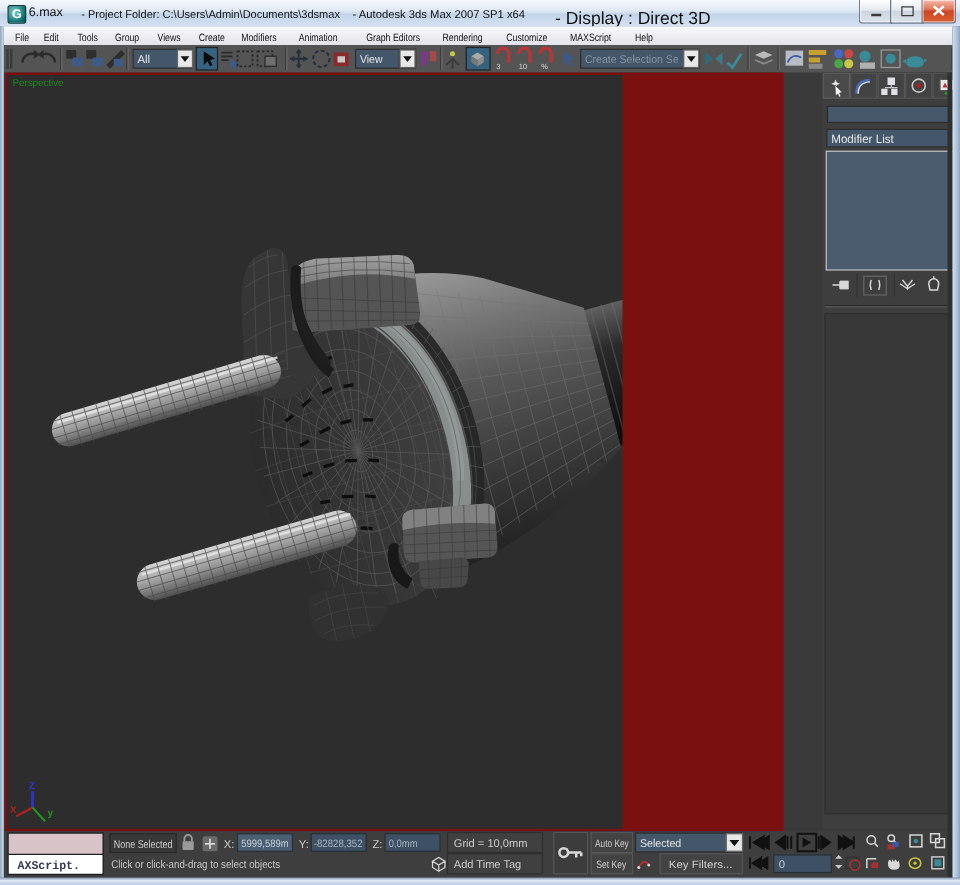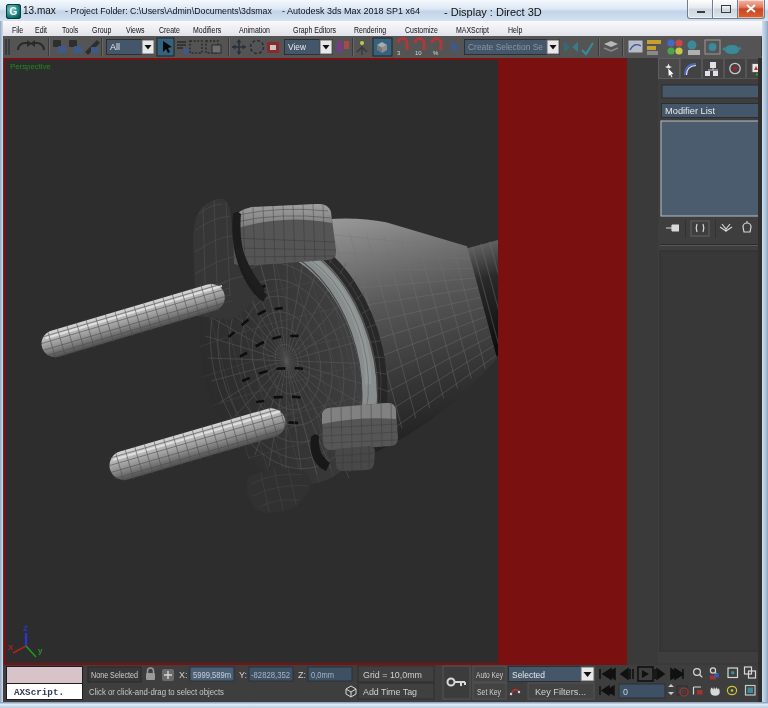--- a/index.html
+++ b/index.html
@@ -38,24 +38,24 @@
   #bleft{left:0;top:21px;width:3px;height:682px;background:linear-gradient(90deg,#93a6bd,#cfe0f2);}
   #bright{left:762px;top:21px;width:6px;height:682px;background:linear-gradient(90deg,#cfe0f2,#a7bcd4 70%,#8ba2bd);}
   #bbottom{left:0;top:702px;width:768px;height:6px;
     background:linear-gradient(180deg,#7e93ad,#dfeaf6 40%,#b9cce2);}
 </style>
 </head>
 <body>
 
   <div id="titlebar" class="abs"></div>
   <div id="tb-ico" class="abs">G</div>
-  <div class="abs" style="left:23px;top:5px;font-size:10px;color:#101010;">13.max</div>
+  <div class="abs" style="left:23px;top:5px;font-size:10px;color:#101010;">6.max</div>
   <div class="abs" style="left:65px;top:6px;font-size:9px;color:#101010;white-space:nowrap;transform:scaleX(0.978);transform-origin:0 0;">- Project Folder: C:\Users\Admin\Documents\3dsmax</div>
-  <div class="abs" style="left:282px;top:6px;font-size:9px;color:#101010;white-space:nowrap;">- Autodesk 3ds Max  2018 SP1  x64</div>
-  <div class="abs" style="left:444px;top:6px;font-size:11px;color:#101010;white-space:nowrap;">- Display : Direct 3D</div>
+  <div class="abs" style="left:282px;top:6px;font-size:9px;color:#101010;white-space:nowrap;">- Autodesk 3ds Max  2007 SP1  x64</div>
+  <div class="abs" style="left:444px;top:6px;font-size:14px;color:#101010;white-space:nowrap;">- Display : Direct 3D</div>
   <div id="btn-min" class="abs capbtn">
     <div class="abs" style="left:9px;top:11px;width:8px;height:2px;background:#3a3a3a;"></div>
   </div>
   <div id="btn-max" class="abs capbtn">
     <div class="abs" style="left:8px;top:5px;width:8px;height:6px;border:1.5px solid #3a3a3a;"></div>
   </div>
   <div id="btn-close" class="abs capbtn">
     <svg width="26" height="18">
       <path d="M9 5 L17 12 M17 5 L9 12" stroke="#fff" stroke-width="1.9"></path>
     </svg>

